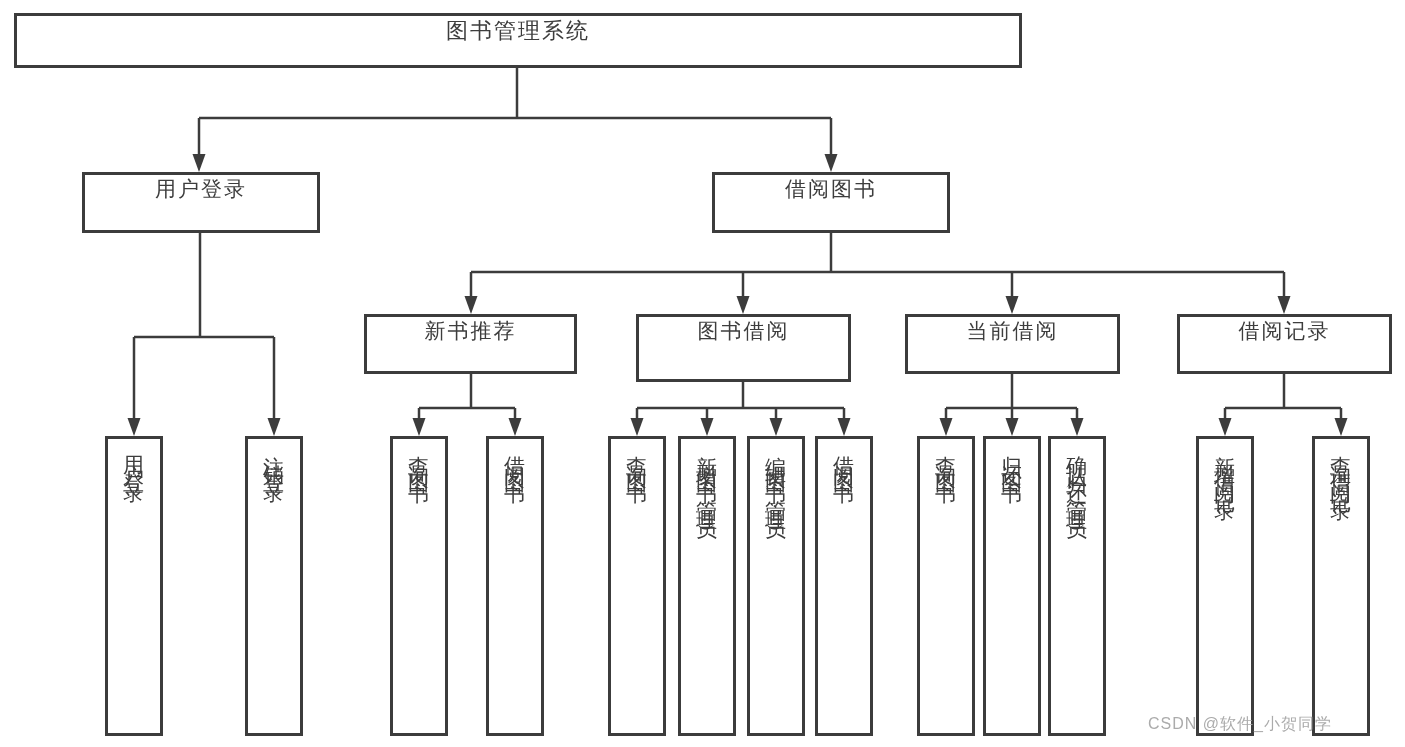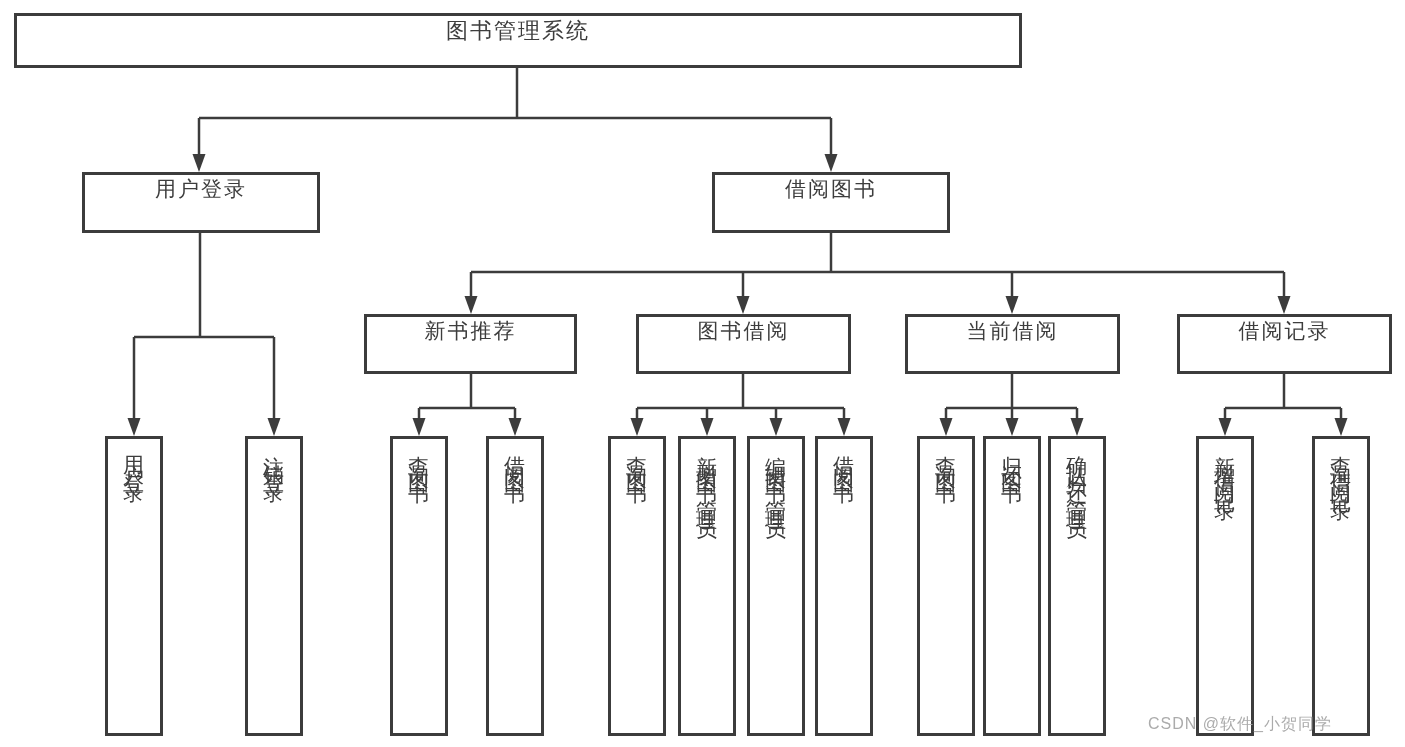--- a/index.html
+++ b/index.html
@@ -138,21 +138,21 @@
   <div class="box h" style="left:82px;top:172px;width:238px;height:61px">
     <span>用户登录</span>
   </div>
   <div class="box h" style="left:712px;top:172px;width:238px;height:61px">
     <span>借阅图书</span>
   </div>
 
   <div class="box h" style="left:364px;top:314px;width:213px;height:60px">
     <span>新书推荐</span>
   </div>
-  <div class="box h" style="left:636px;top:314px;width:215px;height:60px">
+  <div class="box h" style="left:636px;top:314px;width:215px;height:68px">
     <span>图书借阅</span>
   </div>
   <div class="box h" style="left:1177px;top:314px;width:215px;height:60px">
     <span>借阅记录</span>
   </div>
   <div class="box h" style="left:905px;top:314px;width:215px;height:60px">
     <span>当前借阅</span>
   </div>
 
   <div class="box v" style="left:105px;top:436px;width:58px;height:300px">

